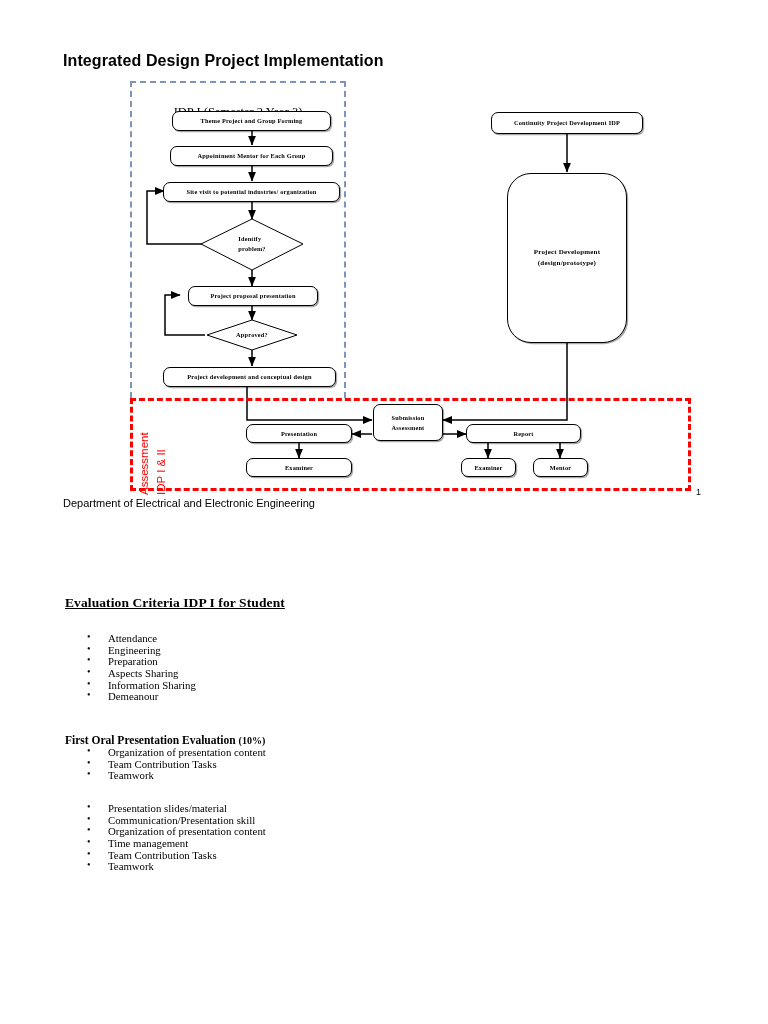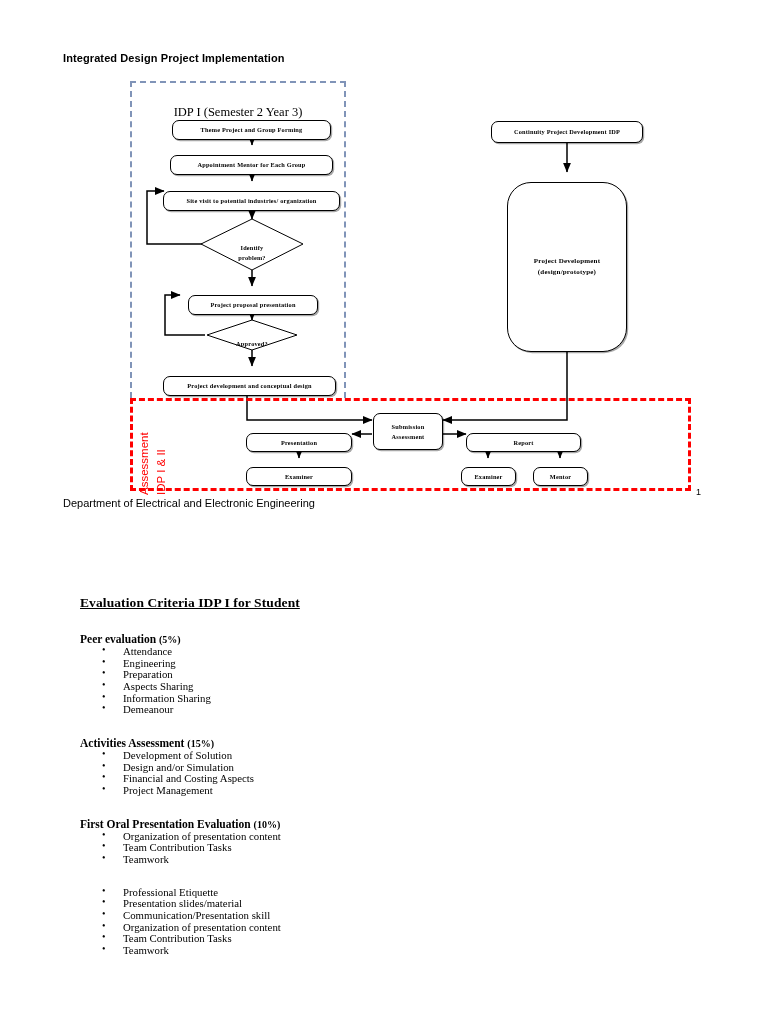--- a/index.html
+++ b/index.html
@@ -16,21 +16,21 @@
     overflow: hidden;
   }
 
   
   .page-title {
     position: absolute;
     left: 63px;
     top: 52px;
     font-family: "Liberation Sans", sans-serif;
     font-weight: bold;
-    font-size: 11px;
+    font-size: 16px;
     letter-spacing: .1px;
     white-space: nowrap;
   }
 
   
   .diagram {
     position: absolute;
     left: 0;
     top: 0;
     width: 768px;
@@ -96,31 +96,30 @@
   .vlabel-assessment { left: 150px; top: 483px; }
   .vlabel-idp { left: 167px; top: 483px; }
 
   
   .node {
     position: absolute;
     box-sizing: border-box;
     display: flex;
     align-items: center;
     justify-content: center;
-    text-align: center;
+    text-align: left;
     border: 1px solid #000;
     background: #fff;
     font-family: "Liberation Serif", serif;
     font-weight: bold;
     font-size: 6.3px;
     letter-spacing: .2px;
     line-height: 1.55;
     padding: 0 3px;
     box-shadow: 1.2px 1.2px 0 rgba(0,0,0,.34);
-    margin-top: 9px;
   }
   .node.rounded { border-radius: 7px; }
   .node.bigbox  { border-radius: 24px; font-size: 7px; }
 
   .node.diamond {
     border: none;
     box-shadow: none;
     background: transparent;
   }
 
@@ -136,21 +135,21 @@
     position: absolute;
     left: 696px;
     top: 487px;
     font-family: "Liberation Sans", sans-serif;
     font-size: 9px;
   }
 
   
   .criteria {
     position: absolute;
-    left: 80px;
+    left: 65px;
     top: 595px;
     width: 640px;
   }
   .criteria-heading {
     font-family: "Liberation Serif", serif;
     font-weight: bold;
     font-size: 13.5px;
     text-decoration: underline;
     margin: 0 0 22px 0;
     letter-spacing: .1px;
@@ -286,54 +285,44 @@
 
 </div>
 
 <div class="footer-text">Department of Electrical and Electronic Engineering</div>
 <div class="page-number">1</div>
 
 <div class="criteria">
   <div class="criteria-heading">Evaluation Criteria IDP I for Student</div>
   <div id="criteria-groups">
       <div class="crit-group">
-        <div class="crit-title"><span>Peer evaluation </span><span class="pct">(5%)</span></div>
         <ul class="crit-list">
           <li>Attendance</li>
           <li>Engineering</li>
           <li>Preparation</li>
           <li>Aspects Sharing</li>
           <li>Information Sharing</li>
           <li>Demeanour</li>
         </ul>
       </div>
       <div class="gap-lg"></div>
-      <div class="crit-group">
-        <div class="crit-title"><span>Activities Assessment </span><span class="pct">(15%)</span></div>
-        <ul class="crit-list">
-          <li>Development of Solution</li>
-          <li>Design and/or Simulation</li>
-          <li>Financial and Costing Aspects</li>
-          <li>Project Management</li>
-        </ul>
-      </div>
       <div class="gap-lg"></div>
       <div class="crit-group">
         <div class="crit-title"><span>First Oral Presentation Evaluation </span><span class="pct">(10%)</span></div>
         <ul class="crit-list">
           <li>Organization of presentation content</li>
           <li>Team Contribution Tasks</li>
           <li>Teamwork</li>
         </ul>
       </div>
       <div class="gap-lg"></div>
       <div class="crit-group">
         <ul class="crit-list">
-          <li>Professional Etiquette</li>
           <li>Presentation slides/material</li>
           <li>Communication/Presentation skill</li>
           <li>Organization of presentation content</li>
+          <li>Time management</li>
           <li>Team Contribution Tasks</li>
           <li>Teamwork</li>
         </ul>
       </div>
     </div>
 </div>
 
 </body></html>

